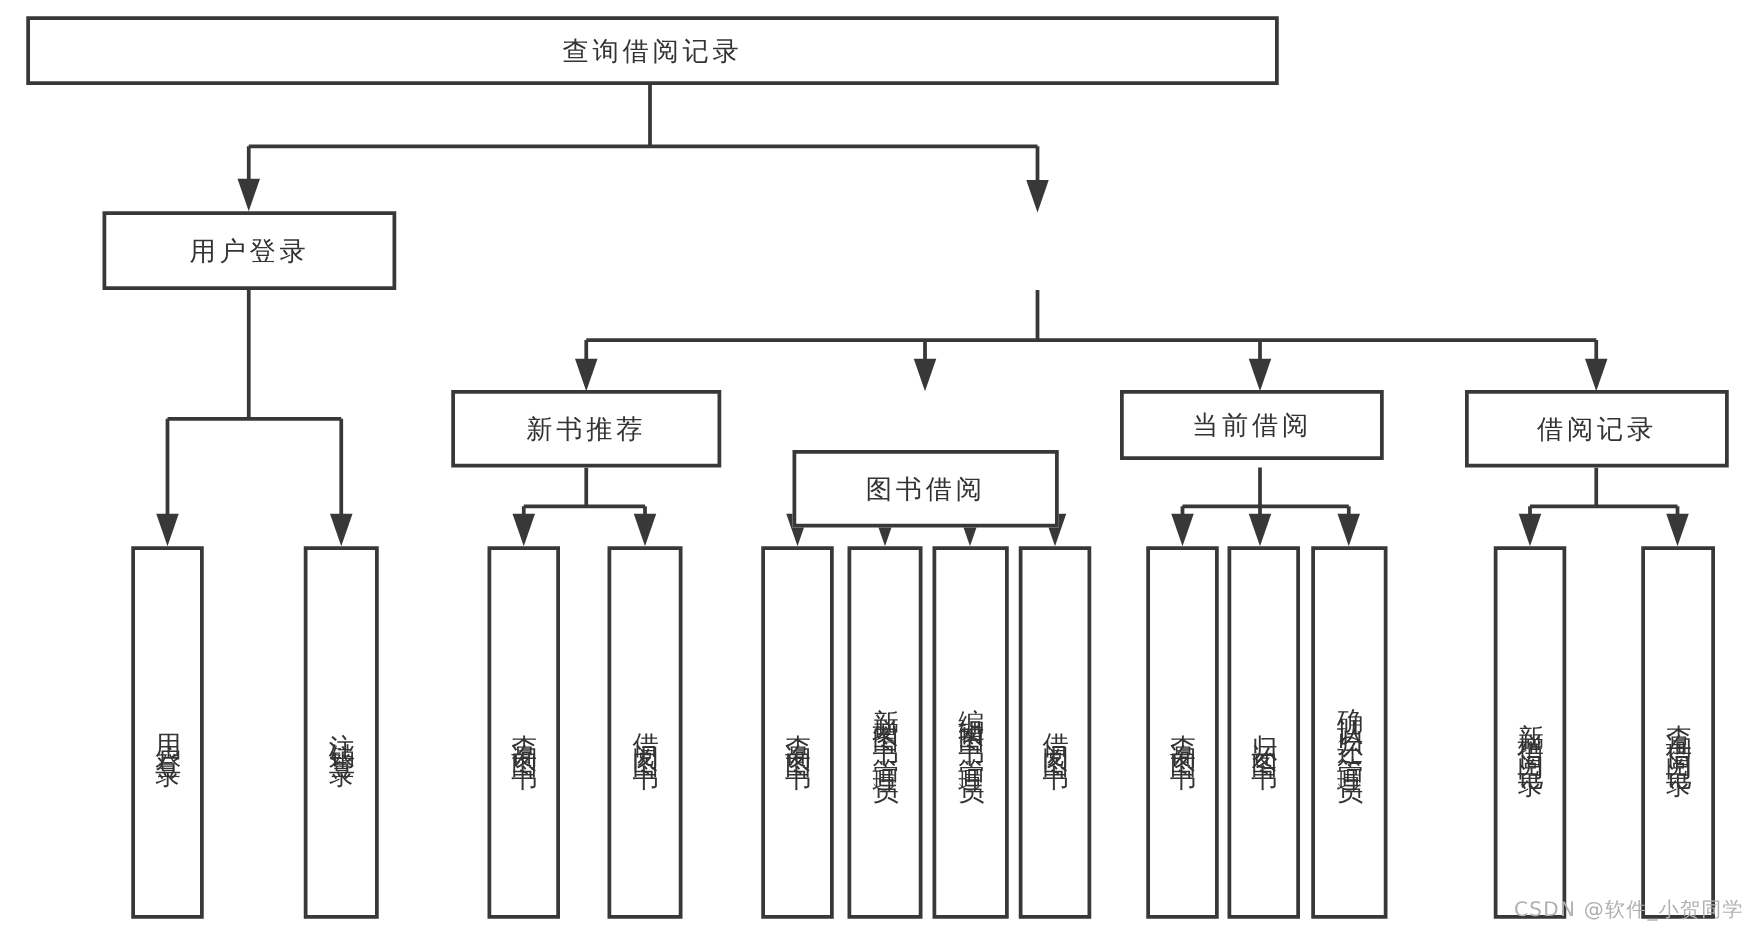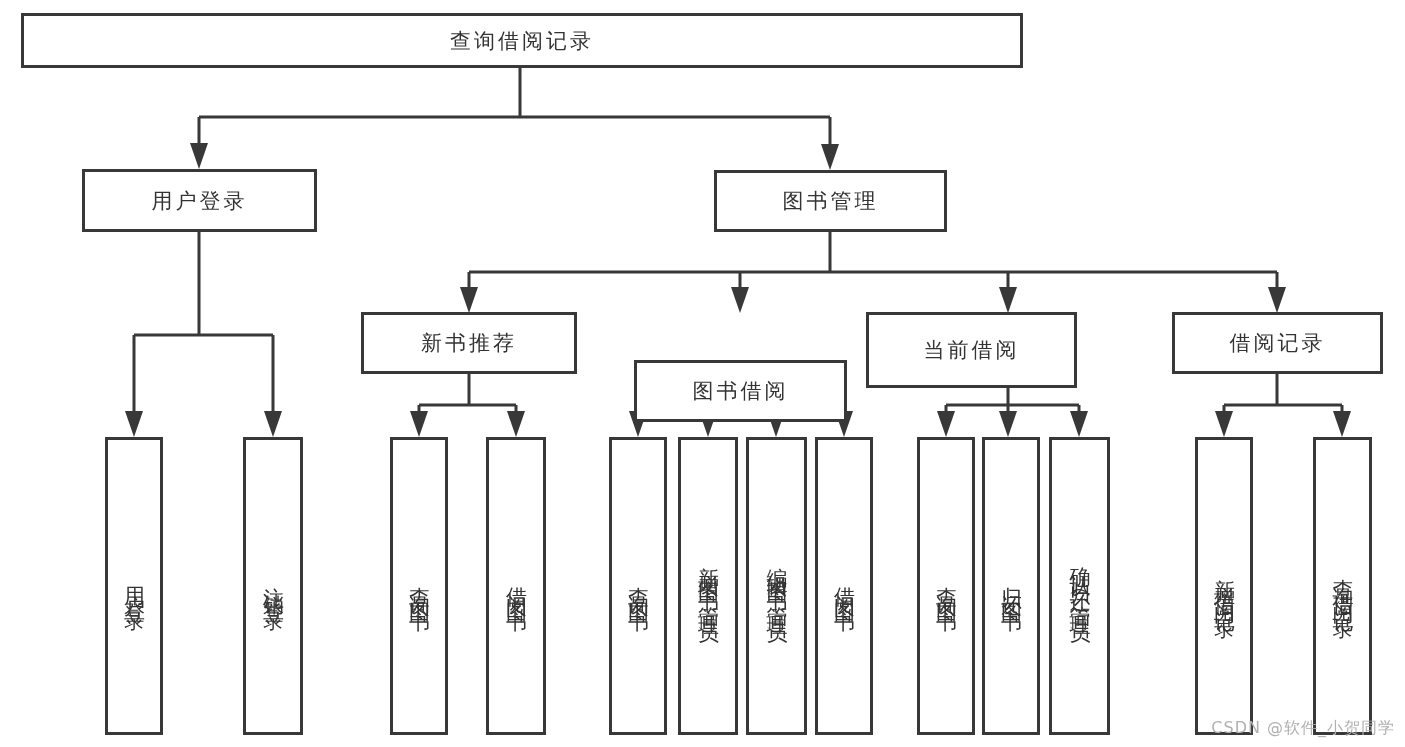--- a/index.html
+++ b/index.html
@@ -83,31 +83,28 @@
     </g>
   </svg>
 
   <div class="box hbox" style="left:21px;top:13px;width:1002px;height:55px;">
     <span>查询借阅记录</span>
   </div>
 
   <div class="box hbox" style="left:82px;top:169px;width:235px;height:63px;">
     <span>用户登录</span>
   </div>
-  <div class="box hbox" style="left:714px;top:170px;width:233px;height:62px;">
-    <span>图书管理</span>
-  </div>
 
   <div class="box hbox" style="left:361px;top:312px;width:216px;height:62px;">
     <span>新书推荐</span>
   </div>
   <div class="box hbox" style="left:634px;top:312px;width:213px;height:62px;margin-top:48px;">
     <span>图书借阅</span>
   </div>
-  <div class="box hbox" style="left:866px;top:312px;width:211px;height:76px;">
+  <div class="box hbox" style="left:896px;top:312px;width:211px;height:56px;">
     <span>当前借阅</span>
   </div>
   <div class="box hbox" style="left:1172px;top:312px;width:211px;height:62px;">
     <span>借阅记录</span>
   </div>
 
   <div class="box vbox leaf" style="left:105px;width:58px;">
     <span class="vtext">用户登录</span>
   </div>
   <div class="box vbox leaf" style="left:243px;width:60px;">

